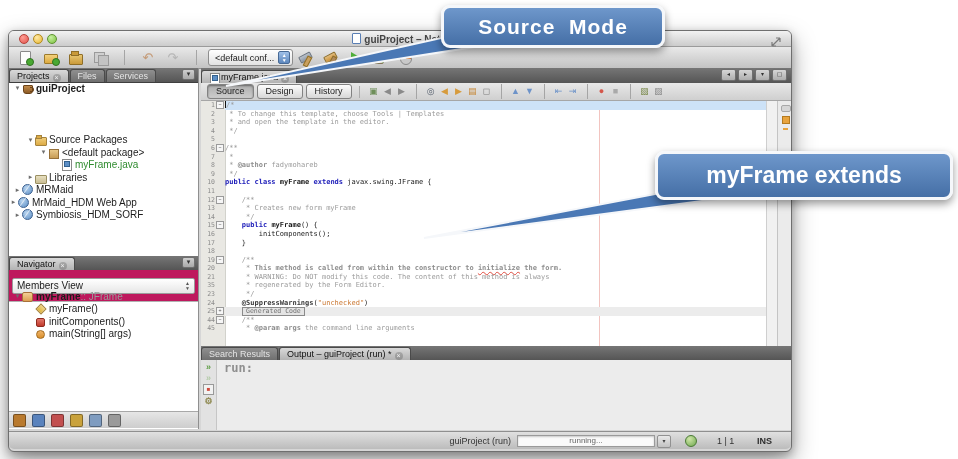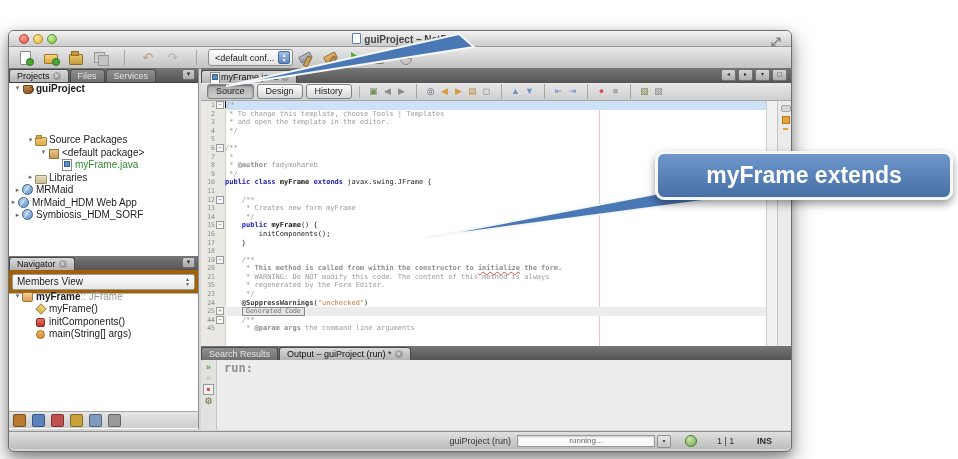--- a/index.html
+++ b/index.html
@@ -67,21 +67,21 @@
 
   .searchbox{left:638px;top:20px;width:143px;height:13px;border:1px solid #9b9b9b;border-radius:8px;
              background:#fff;display:flex;align-items:center;font-size:9px;color:#8d8d8d;padding:0 4px;box-sizing:border-box;gap:3px;
              box-shadow:inset 0 1px 2px rgba(0,0,0,.18);}
   .searchbox .sx{margin-left:auto;color:#9a9a9a;font-size:8px;}
   .expand-btn{left:762px;top:6px;width:10px;height:10px;color:#7a7a7a;}
 
   
   .dbar{background:linear-gradient(#767676,#555555);border-bottom:1px solid #3f3f3f;display:flex;align-items:flex-end;}
   .dtab{height:12px;line-height:12px;font-size:9px;padding:0 7px;color:#e4e4e4;background:linear-gradient(#8f8f8f,#6f6f6f);
-        border:1px solid #4a4a4a;border-bottom:none;border-radius:3px 3px 0 0;margin-right:1px;display:flex;align-items:center;gap:3px;}
+        border:1px solid #4a4a4a;border-bottom:none;border-radius:3px 3px 0 0;margin-right:1px;display:flex;align-items:flex-end;gap:3px;}
   .dtab.active{background:linear-gradient(#d9d9d9,#b3b3b3);color:#111;}
   .dtab .cls{width:8px;height:8px;border-radius:50%;background:rgba(0,0,0,.18);color:#f2f2f2;font-size:7px;line-height:8px;text-align:center;}
   .minbtn{margin-left:auto;width:11px;height:9px;background:linear-gradient(#cfcfcf,#a9a9a9);border:1px solid #6f6f6f;
           border-radius:2px;font-size:7px;line-height:8px;text-align:center;color:#333;margin-right:3px;margin-bottom:2px;}
 
   
   .leftpanel{left:0;top:37px;width:190px;height:361px;background:#fff;border-right:1px solid #8f8f8f;box-sizing:border-box;}
   .ptabs{left:0;top:0;width:100%;height:14px;}
   .tree{left:0;top:14px;width:100%;}
   .trow{display:flex;align-items:center;height:12.5px;font-size:10px;color:#1c1c1c;white-space:nowrap;}
@@ -102,21 +102,21 @@
       background:#fff;border:1px solid #888;}
   [data-name="form-icon"]::after{content:"";position:absolute;left:3px;top:2px;width:4px;height:4px;
       background:#5d8fc6;border:1px solid #33628f;}
   [data-name="libraries-icon"]::before{content:"";position:absolute;left:0;top:3px;width:10px;height:7px;
       background:linear-gradient(#e7dfc0,#c9bd93);border:1px solid #9a8f62;border-radius:1px;}
   [data-name="web-project-icon"]::before{content:"";position:absolute;left:0;top:0;width:9px;height:9px;border-radius:50%;
       background:radial-gradient(circle at 35% 30%,#b8d4ef,#5d8fc6);border:1px solid #3a5f8f;}
   [data-name="web-project-icon"]::after{content:"";position:absolute;left:4px;top:0px;width:1px;height:11px;background:rgba(255,255,255,.65);transform:rotate(35deg);}
 
   .navheader{left:0;top:188px;width:100%;height:14px;}
-  .navcombo-row{left:0;top:202px;width:100%;height:24px;background:#a16207;border-bottom:1px solid #b2b2b2;
+  .navcombo-row{left:0;top:202px;width:100%;height:32px;background:#be185d;border-bottom:1px solid #b2b2b2;
                 display:flex;align-items:center;padding:0 3px;box-sizing:border-box;}
   .navcombo{flex:1;height:14px;background:linear-gradient(#ffffff,#e6e6e6);border:1px solid #9b9b9b;border-radius:2px;
             display:flex;align-items:center;font-size:10px;color:#1c1c1c;padding:0 4px;}
   .navcombo .ud{margin-left:auto;color:#555;font-size:5px;line-height:5px;display:flex;flex-direction:column;}
   .navtree{left:0;top:222px;width:100%;}
   .dim{color:#9a9a9a;}
   [data-name="class-icon"]::before{content:"";position:absolute;left:0;top:1px;width:9px;height:8px;
       background:linear-gradient(#f3cf96,#dd9f52);border:1px solid #a8713a;border-radius:2px;}
   [data-name="constructor-icon"]::before{content:"";position:absolute;left:2px;top:2px;width:6px;height:6px;
       background:linear-gradient(#f2d788,#ddb23c);border:1px solid #a5833d;transform:rotate(45deg);}
@@ -568,14 +568,15 @@
       <span class="abs sb-caret" data-name="caret-position">1 | 1</span>
       <span class="abs sb-ins" data-name="insert-mode-indicator">INS</span>
     </div>
   </div>
 
   <svg class="abs tailsvg" data-name="callout-tails" viewBox="0 0 958 459">
     <polygon points="459,34 226,86 474,47" fill="#4a78b5" stroke="#f5f7fa" stroke-width="2"></polygon>
     <polygon points="697,186 424,238 717,199" fill="#4a78b5" stroke="#f5f7fa" stroke-width="2"></polygon>
   </svg>
 
+  <div class="abs callout top" data-name="callout-source-mode">Source  Mode</div>
   <div class="abs callout right" data-name="callout-myframe-extends">myFrame extends</div>
 </div>
 
 </body></html>

